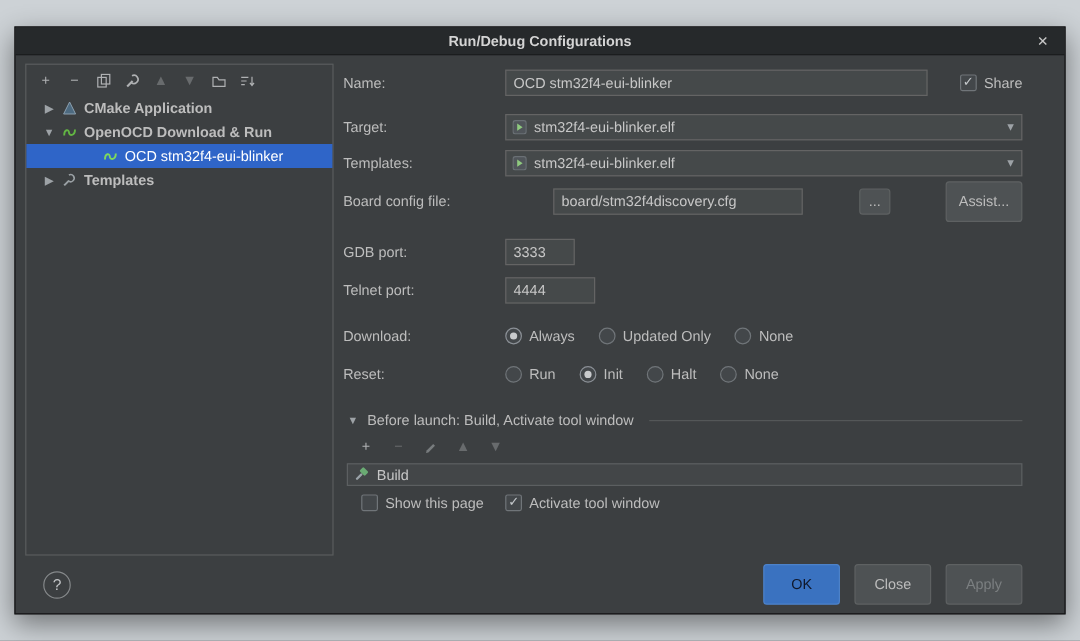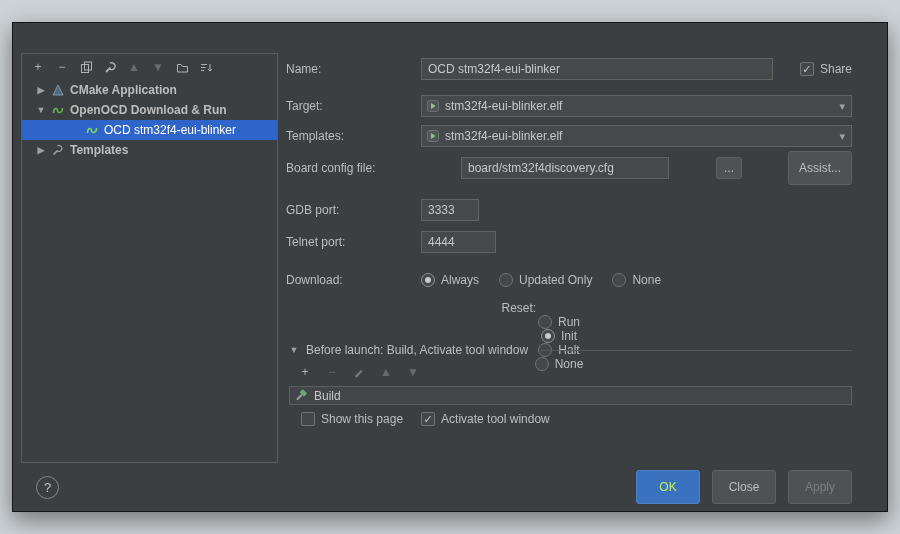--- a/index.html
+++ b/index.html
@@ -61,21 +61,21 @@
     position:relative;flex:1;height:22px;box-sizing:border-box;
     background:#45494a;border:1px solid #646464;color:#c7c7c7;
     display:flex;align-items:center;gap:6px;padding:0 22px 0 5px;
   }
   .combo .dd{position:absolute;right:6px;top:50%;transform:translateY(-50%);color:#9da2a6;font-size:11px;}
   .btn{
     background:#4e5254;border:1px solid #5e6162;border-radius:3px;color:#bdbdbd;
     font-size:12px;height:22px;display:flex;align-items:center;justify-content:center;
     padding:16px 10px;box-sizing:border-box;white-space:nowrap;
   }
-  .btn.primary{background:#3a72c0;border-color:#4d82c9;color:#bef264;}
+  .btn.primary{background:#3a72c0;border-color:#4d82c9;color:#0f172a;}
   .btn.disabled{color:#7b7f81;}
   .btn.browse{padding:0 7px;margin:0 6px 0 7px;}
   
   .radio-item{display:flex;gap:6px;margin-right:20px;}
   .radio{
     width:14px;height:14px;border-radius:50%;border:1px solid #707579;
     background:#43474a;box-sizing:border-box;position:relative;flex:0 0 auto;
   }
   .radio.checked{border-color:#8b9096;}
   .radio.checked::after{content:"";position:absolute;inset:3px;border-radius:50%;background:#c9cbcd;}
@@ -116,20 +116,24 @@
     color:#c2c4c6;font-size:13px;display:flex;align-items:center;justify-content:center;
   }
   .footer .spacer{flex:1;}
   .footer .btn{margin-left:12px;min-width:64px;}
 </style>
 </head>
 <body>
 
 <div class="window">
 
+  <div class="titlebar">
+    <span>Run/Debug Configurations</span>
+    <span class="close-btn">×</span>
+  </div>
 
   <div class="tree-panel">
     <div class="tree-toolbar">
       <span class="icon-btn">+</span>
       <span class="icon-btn">−</span>
       <span class="icon-btn">
         <svg width="13" height="13" viewBox="0 0 13 13">
             <rect x="1.5" y="3.5" width="7" height="8" fill="none" stroke="#afb1b3"></rect>
             <rect x="4.5" y="1" width="7" height="8" fill="none" stroke="#afb1b3"></rect>
           </svg>
@@ -262,21 +266,21 @@
     <span class="radio-item">
       <span class="radio"></span>
       <span>Updated Only</span>
     </span>
     <span class="radio-item">
       <span class="radio"></span>
       <span>None</span>
     </span>
   </div>
 
-  <div class="row" style="top:278px;flex-direction:column;">
+  <div class="row" style="top:278px;">
     <span class="lbl">Reset:</span>
     <span class="radio-item">
       <span class="radio"></span>
       <span>Run</span>
     </span>
     <span class="radio-item">
       <span class="radio checked"></span>
       <span>Init</span>
     </span>
     <span class="radio-item">

